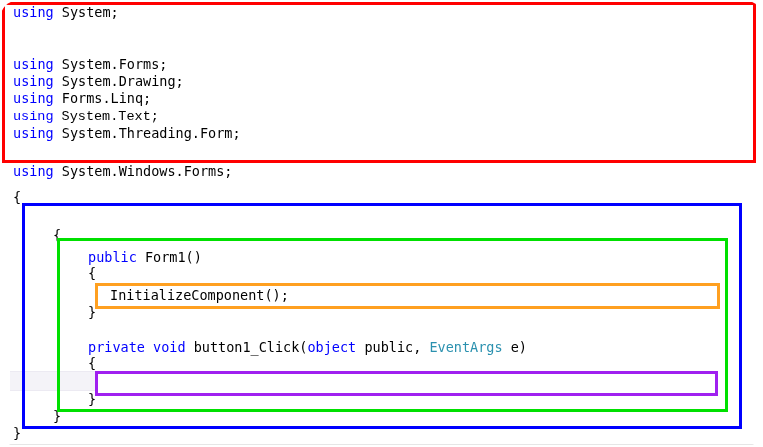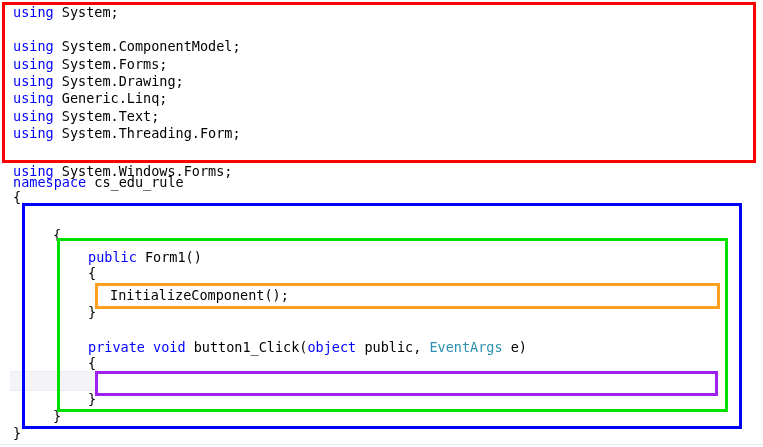--- a/index.html
+++ b/index.html
@@ -8,20 +8,21 @@
     padding: 0;
     background: #ffffff;
   }
   #screen {
     position: relative;
     width: 763px;
     height: 447px;
     background: #ffffff;
     overflow: hidden;
     font-family: "DejaVu Sans Mono", "Liberation Mono", monospace;
+    border-radius: 19px;
   }
 
   
   #code {
     position: absolute;
     left: 0;
     top: 0;
     width: 763px;
     height: 447px;
     margin: 0;
@@ -80,30 +81,28 @@
 <body>
 
 <div id="screen">
 
   <div class="line-highlight" style="left: 10px; top: 371px; width: 85px; height: 20px; background: rgb(244, 243, 248);"></div>
 
   <div id="code">
 
     
     <div class="ln" style="top:4px;  left:13px;"><span class="kw">using</span><span class="id"> System;</span></div>
-    <div class="ln" style="top:38px; left:13px;"><span class="kw">using</span><span class="id"> System.ComponentModel;</span></div>
     <div class="ln" style="top:56px; left:13px;"><span class="kw">using</span><span class="id"> System.Forms;</span></div>
     <div class="ln" style="top:73px; left:13px;"><span class="kw">using</span><span class="id"> System.Drawing;</span></div>
-    <div class="ln" style="top:90px; left:13px;"><span class="kw">using</span><span class="id"> Generic.Linq;</span></div>
-    <div class="ln" style="top:108px; left:13px;"><span class="kw">using</span><span class="id"> System.Text;</span></div>
+    <div class="ln" style="top:90px; left:13px;"><span class="kw">using</span><span class="id"> Forms.Linq;</span></div>
+    <div class="ln" style="top:108px; left:13px;font-family:Liberation Mono, monospace;"><span class="kw">using</span><span class="id"> System.Text;</span></div>
     <div class="ln" style="top:125px; left:13px;"><span class="kw">using</span><span class="id"> System.Threading.Form;</span></div>
     <div class="ln" style="top:142px; left:13px;margin-top:21px;"><span class="kw">using</span><span class="id"> System.Windows.Forms;</span></div>
 
     
-    <div class="ln" style="top:174px; left:13px;"><span class="kw">namespace</span><span class="id"> cs_edu_rule</span></div>
     <div class="ln" style="top:189px; left:13px;"><span class="pnc">{</span></div>
 
     
     <div class="ln" style="top:227px; left:53px;"><span class="pnc">{</span></div>
 
     
     <div class="ln" style="top:249px; left:88px;"><span class="kw">public</span><span class="id"> Form1()</span></div>
     <div class="ln" style="top:265px; left:88px;"><span class="pnc">{</span></div>
     <div class="ln" style="top:287px; left:110px;"><span class="id">InitializeComponent();</span></div>
     <div class="ln" style="top:304px; left:88px;"><span class="pnc">}</span></div>

